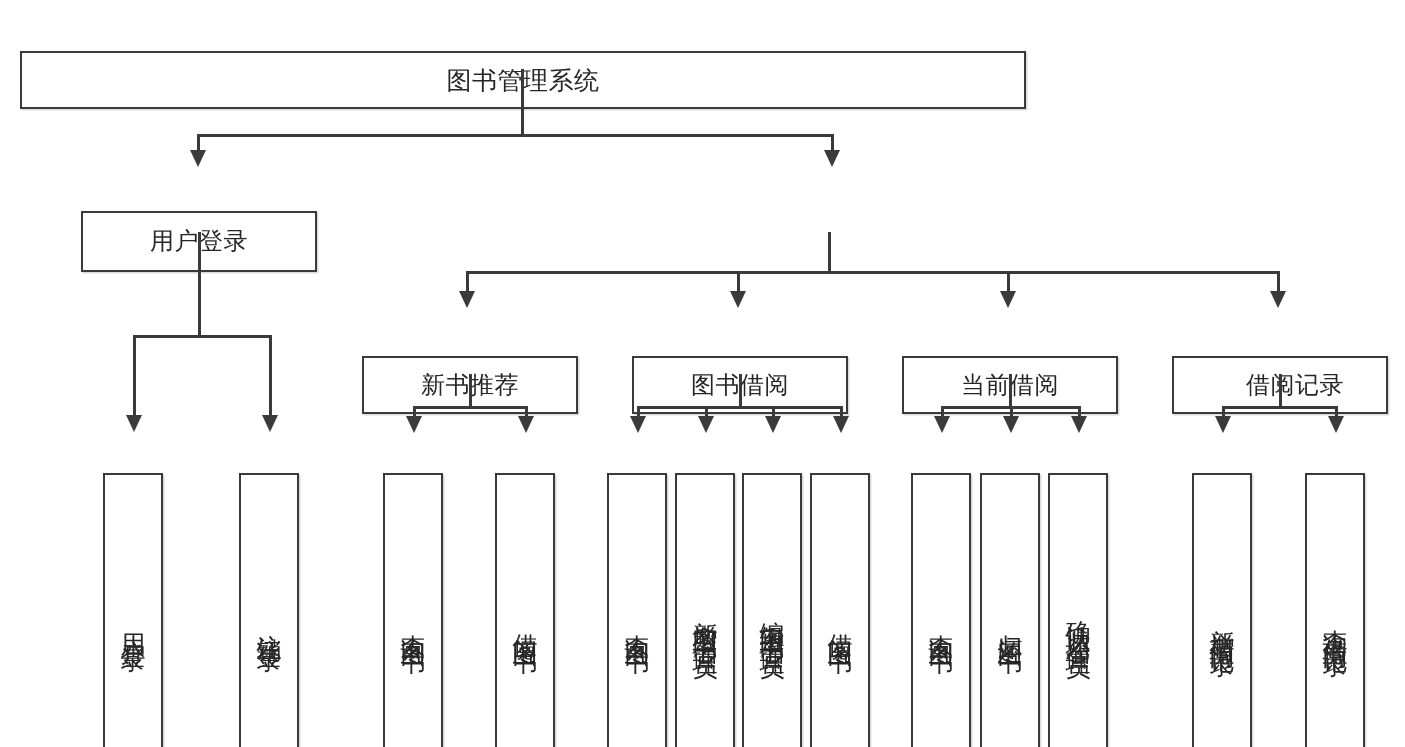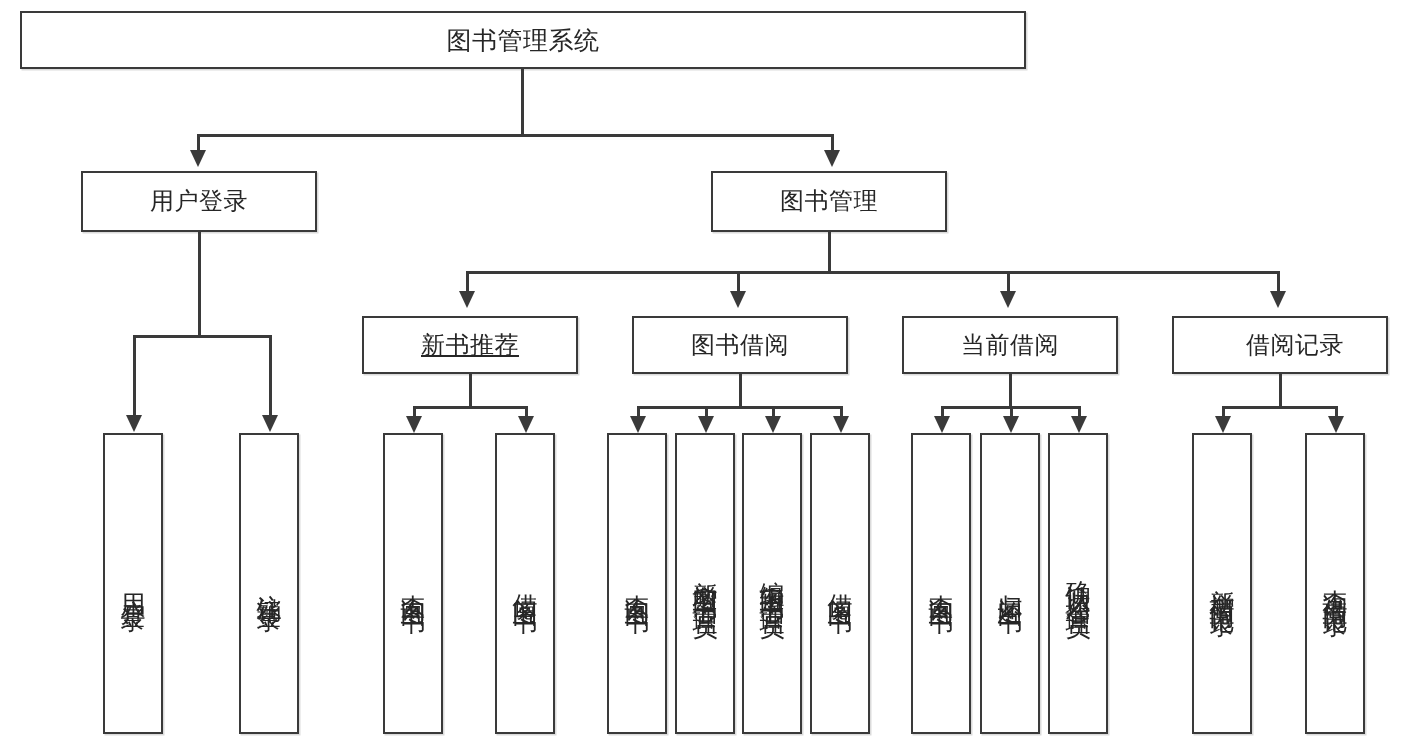--- a/index.html
+++ b/index.html
@@ -20,20 +20,21 @@
   .node {
     position: absolute;
     box-sizing: border-box;
     border: 2.5px solid #3a3a3a;
     background: #ffffff;
     display: flex;
     align-items: center;
     justify-content: center;
     color: #262626;
     box-shadow: 1.5px 1.5px 0 rgba(0,0,0,0.14);
+    margin-top: 40px;
   }
   .node .lbl {
     display: block;
     text-align: center;
     line-height: 1.12;
     white-space: nowrap;
   }
   
   .node.horiz .lbl {
     font-size: 24px;
@@ -97,43 +98,40 @@
 
   <div class="vline" style="left:197px; top:134px; height:18px;"></div>
   <div class="arrow" style="left:190px; top:150px;"></div>
   <div class="vline" style="left:831px; top:134px; height:18px;"></div>
   <div class="arrow" style="left:824px; top:150px;"></div>
 
   <div class="node horiz" style="left:81px; top:171px; width:236px; height:61px;">
     <span class="lbl">用户登录</span>
   </div>
 
-  <div class="node horiz" style="left:711px; top:171px; width:236px; height:61px;">
-    <span class="lbl">图书管理</span>
-  </div>
 
   <div class="vline" style="left:198px; top:232px; height:104px;"></div>
   <div class="hline" style="left:133px; top:335px; width:138px;"></div>
   <div class="vline" style="left:133px; top:335px; height:82px;"></div>
   <div class="arrow" style="left:126px; top:415px;"></div>
   <div class="vline" style="left:269px; top:335px; height:82px;"></div>
   <div class="arrow" style="left:262px; top:415px;"></div>
 
   <div class="vline" style="left:828px; top:232px; height:40px;"></div>
   <div class="hline" style="left:466px; top:271px; width:814px;"></div>
   <div class="vline" style="left:466px; top:271px; height:22px;"></div>
   <div class="arrow" style="left:459px; top:291px;"></div>
   <div class="vline" style="left:737px; top:271px; height:22px;"></div>
   <div class="arrow" style="left:730px; top:291px;"></div>
   <div class="vline" style="left:1007px; top:271px; height:22px;"></div>
   <div class="arrow" style="left:1000px; top:291px;"></div>
   <div class="vline" style="left:1277px; top:271px; height:22px;"></div>
   <div class="arrow" style="left:1270px; top:291px;"></div>
 
-  <div class="node horiz" style="left:362px; top:316px; width:216px; height:58px;text-decoration:underline;">
+  <div class="node horiz" style="left:362px; top:316px; width:216px; height:58px;">
     <span class="lbl">新书推荐</span>
   </div>
   <div class="node horiz" style="left:632px; top:316px; width:216px; height:58px;">
     <span class="lbl">图书借阅</span>
   </div>
   <div class="node horiz" style="left:902px; top:316px; width:216px; height:58px;">
     <span class="lbl">当前借阅</span>
   </div>
   <div class="node horiz" style="left:1172px; top:316px; width:216px; height:58px;padding-left:30px;">
     <span class="lbl">借阅记录</span>

